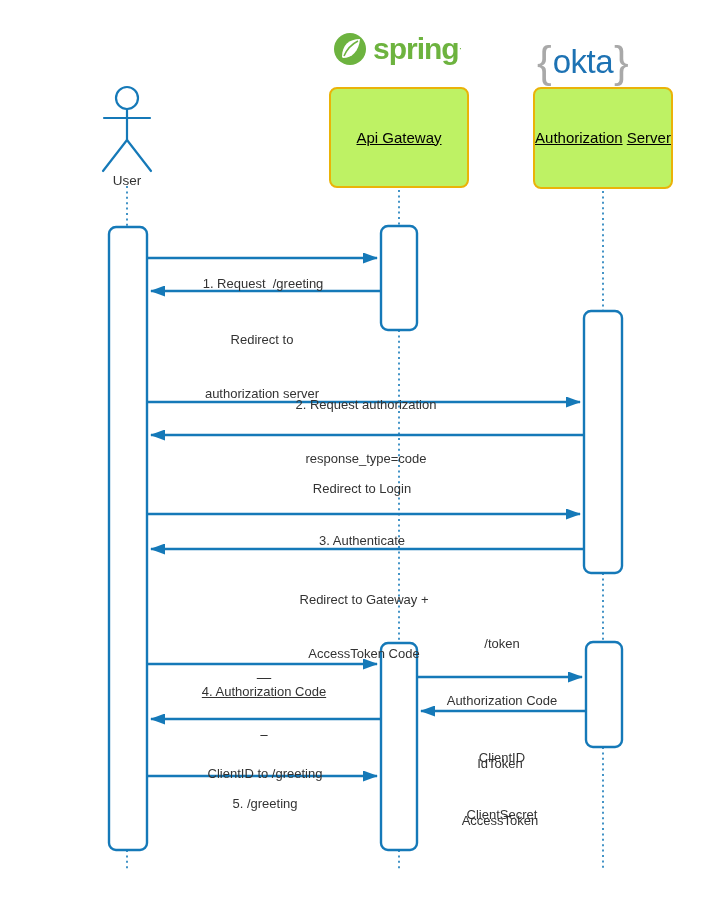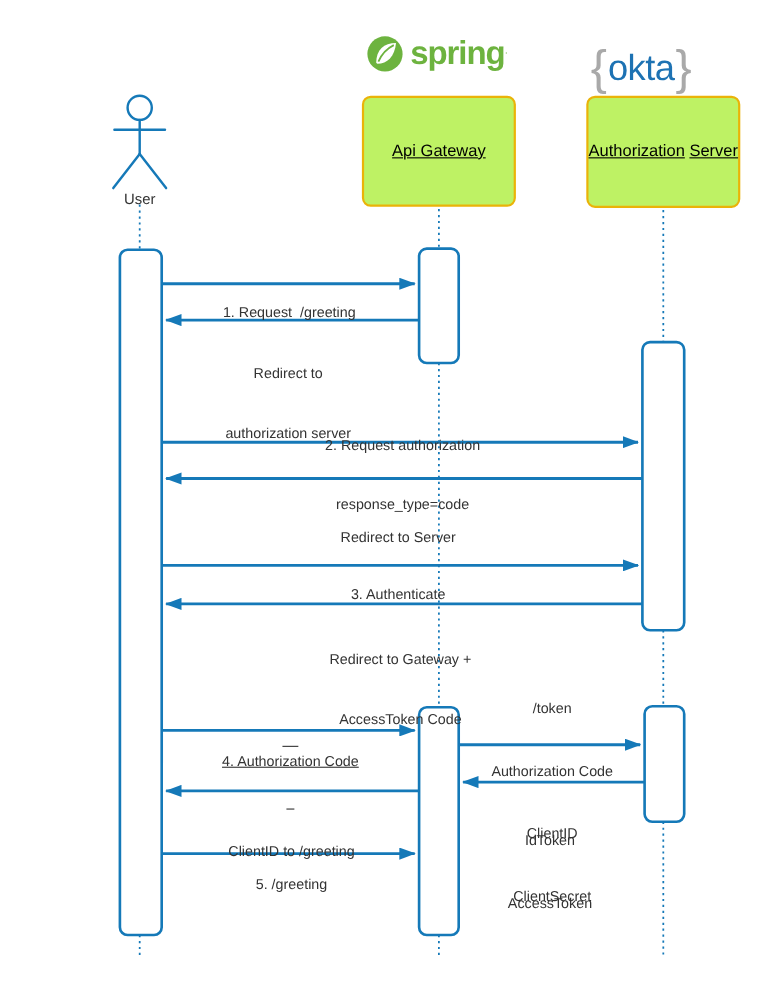--- a/index.html
+++ b/index.html
@@ -144,21 +144,21 @@
     <span>Redirect to</span>
     <span>authorization server</span>
   </div>
 
   <div class="label" style="left:366px; top:360px; line-height:18px;">
     <span>2. Request authorization</span>
     <span>response_type=code</span>
   </div>
 
   <div class="label" style="left:362px; top:441px;">
-    <span>Redirect to Server</span>
+    <span>Redirect to Login</span>
   </div>
 
   <div class="label" style="left:362px; top:493px;">
     <span>3. Authenticate</span>
   </div>
 
   <div class="label" style="left:364px; top:555px; line-height:18px;">
     <span>Redirect to Gateway +</span>
     <span>AccessToken Code</span>
   </div>

